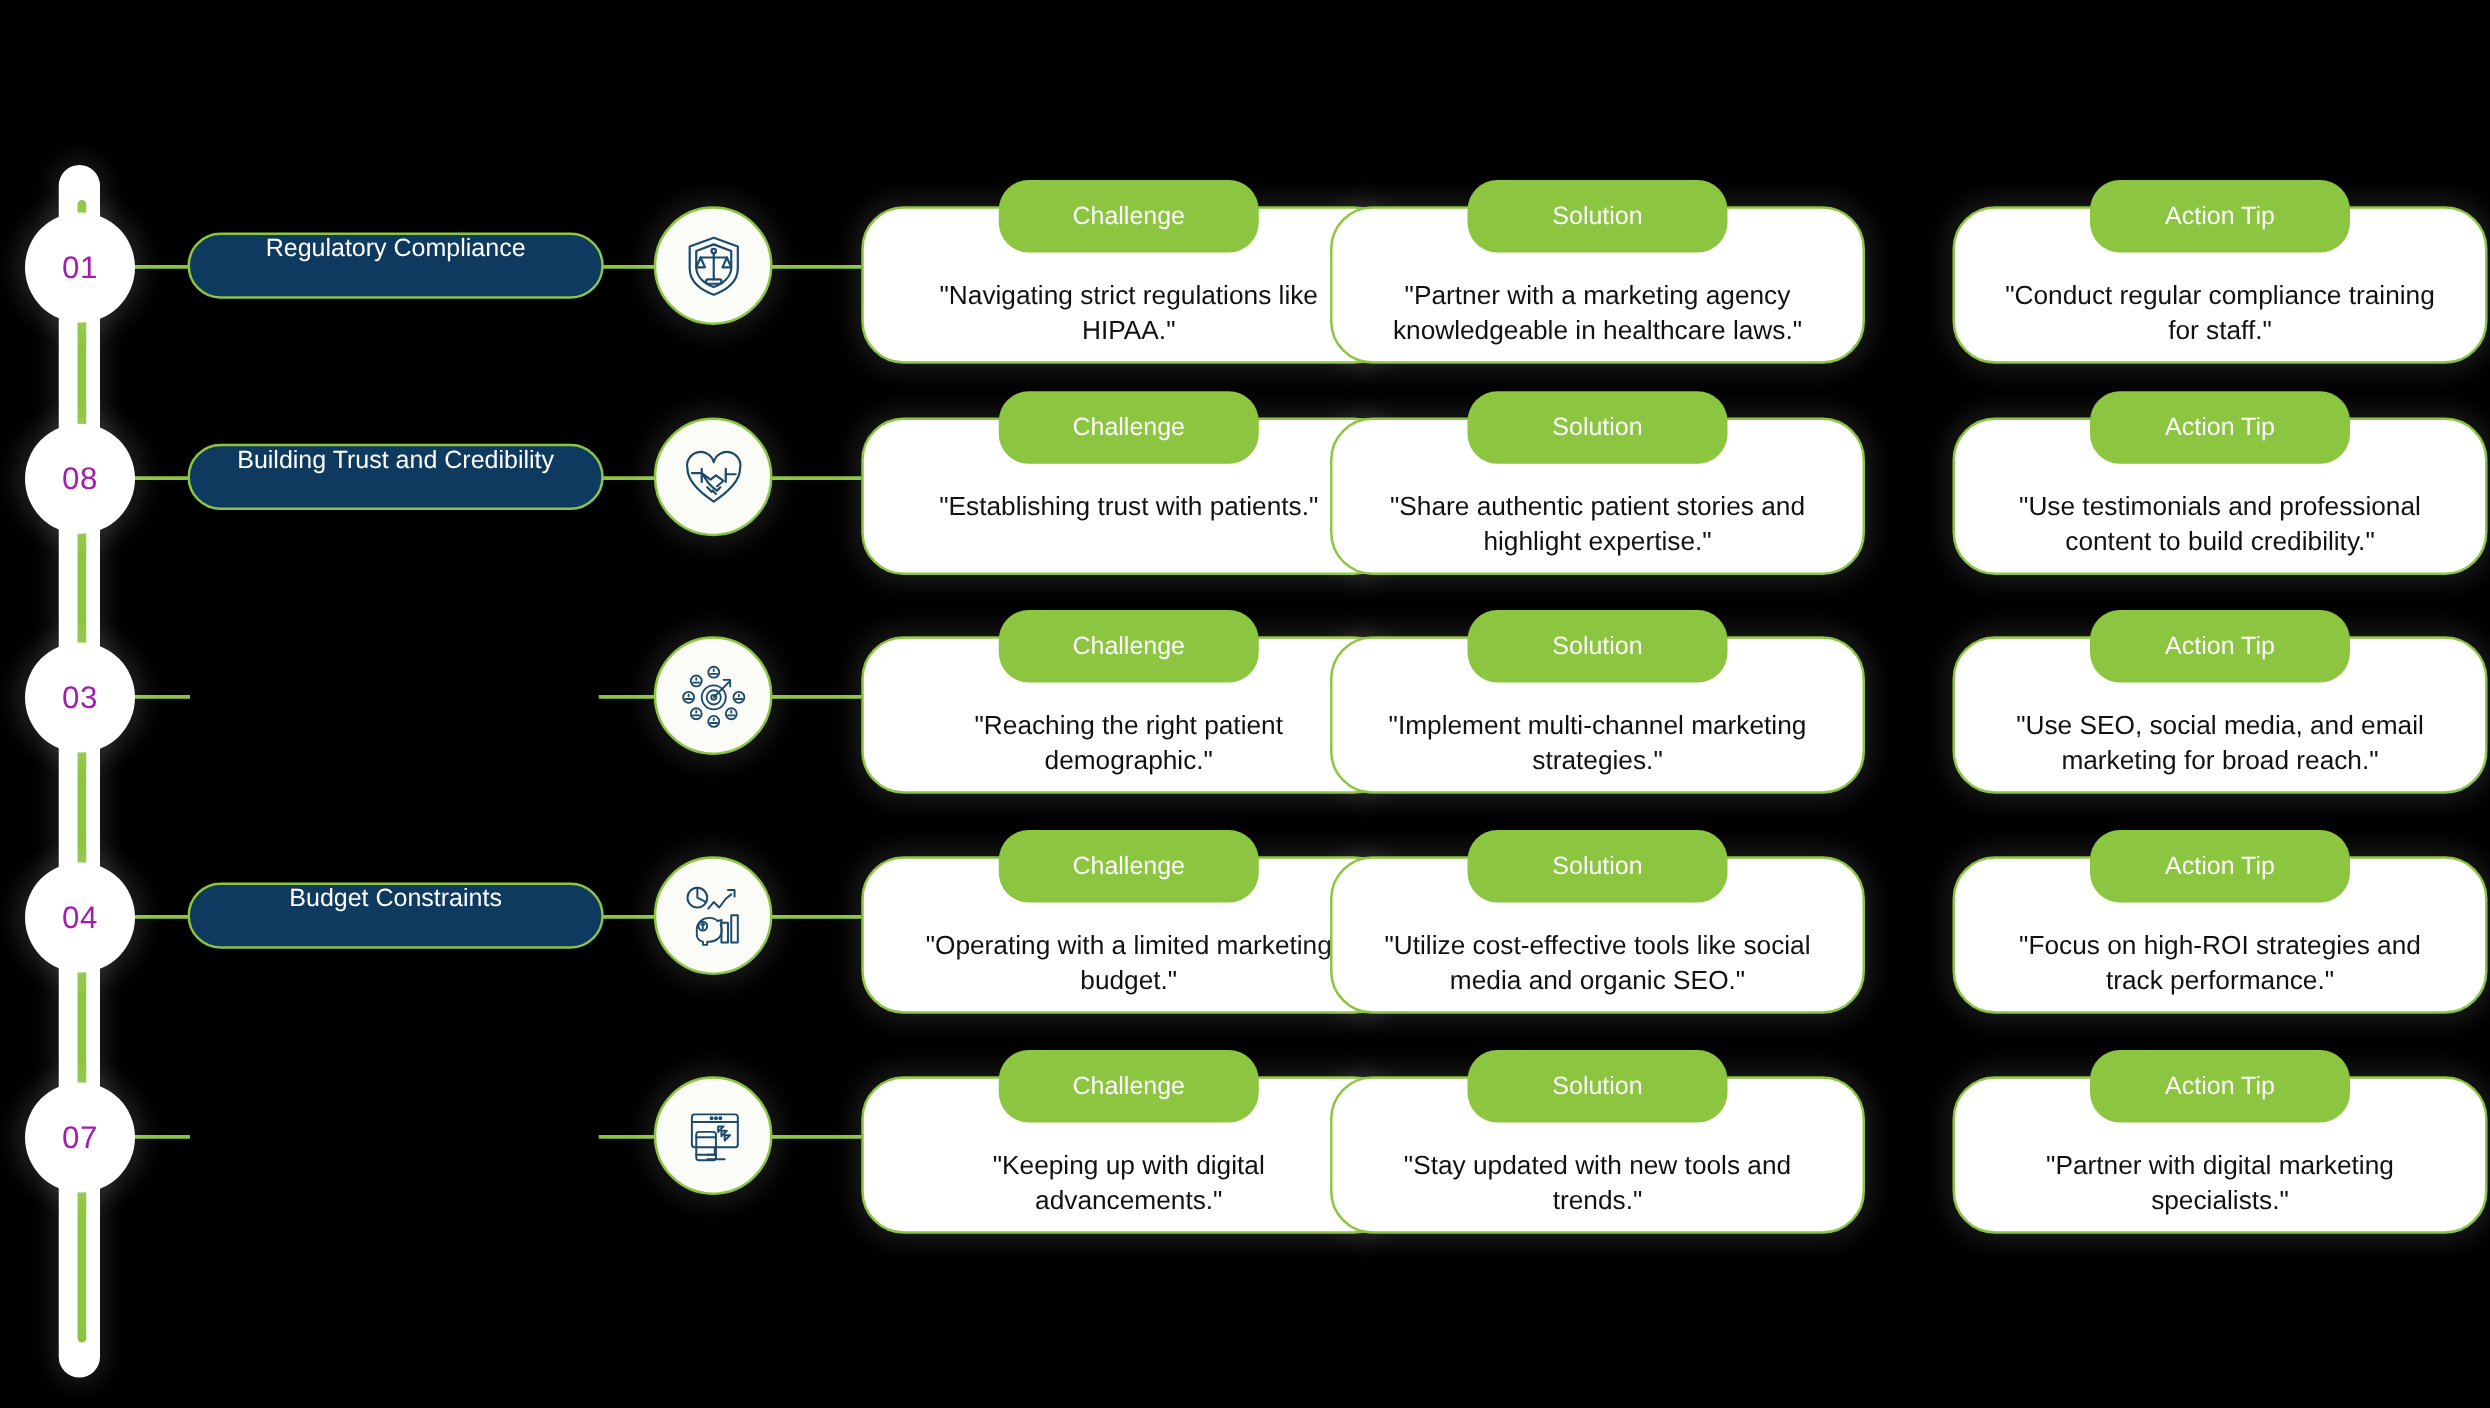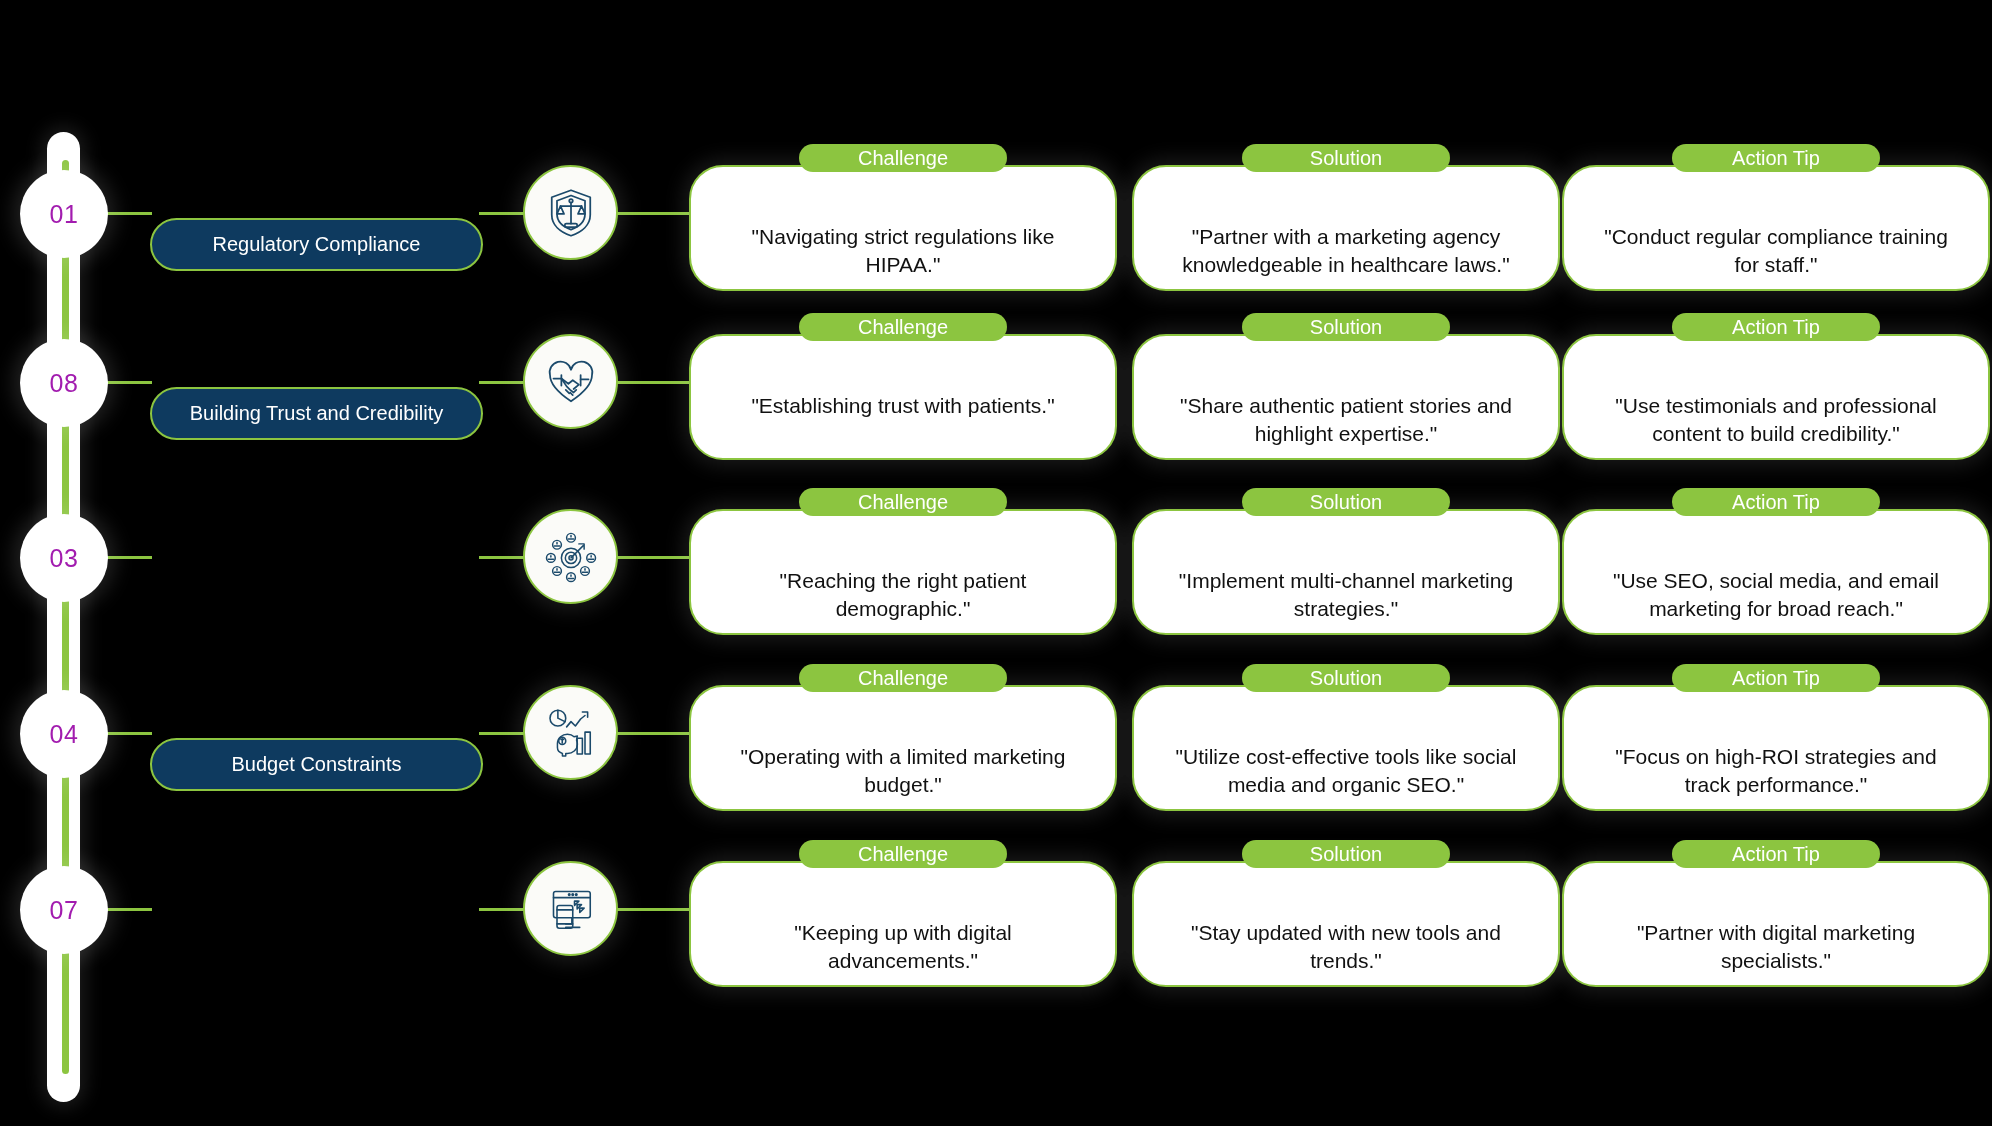--- a/index.html
+++ b/index.html
@@ -43,23 +43,23 @@
   .conn{ position:absolute; height:3px; background:#8CC540; z-index:1; }
   .conn-a{ left:104px; top:72px; width:48px; }
   .conn-b{ left:479px; top:72px; width:48px; }
   .conn-c{ left:607px; top:72px; width:82px; }
 
   
   .cat-pill{
     position:absolute; left:150px; top:46px;
     width:333px; height:53px; border-radius:30px;
     background:#0E3A5F; border:2.5px solid #8CC540;
-    display:flex; align-items:center; justify-content:center;
+    display:flex; justify-content:center;
     color:#ffffff; font-size:20px; z-index:2;
-    padding:0 14px; text-align:center;margin-top:32px;
+    padding:0 14px; text-align:center;
   }
 
   
   .icon-circle{
     position:absolute; left:523px; top:25px;
     width:95px; height:95px; border-radius:50%;
     background:#fbfbf8; border:2.5px solid #8CC540;
     display:flex; align-items:center; justify-content:center;
     box-shadow:0 0 20px 7px rgba(255,255,255,0.10);
     z-index:3;
@@ -69,34 +69,34 @@
   
   .card{
     position:absolute; top:25px;
     width:428px; height:126px;
     background:#ffffff; border:2.5px solid #8CC540;
     border-radius:34px;
     box-shadow:0 0 20px 6px rgba(255,255,255,0.10);
     z-index:2;
   }
   .card.c1{ left:689px; }
-  .card.c2{ left:1132px; }
+  .card.c2{ left:1064px; }
   .card.c3{ left:1562px; }
 
   .card-text{
     position:absolute; left:0; right:0; top:56px;
     padding:0 26px;
     text-align:center;
     color:#111111; font-size:21px; line-height:1.35;
   }
 
   .badge{
     position:absolute; top:-23px; left:50%;
     transform:translateX(-50%);
-    min-width:208px; height:28px; padding:0 28px;
+    min-width:208px; height:58px; padding:0 28px;
     background:#8CC540; border-radius:24px;
     display:flex; align-items:center; justify-content:center;
     color:#ffffff; font-size:20px; z-index:4;
   }
 </style>
 </head>
 <body>
 
 <div id="stage">
 

